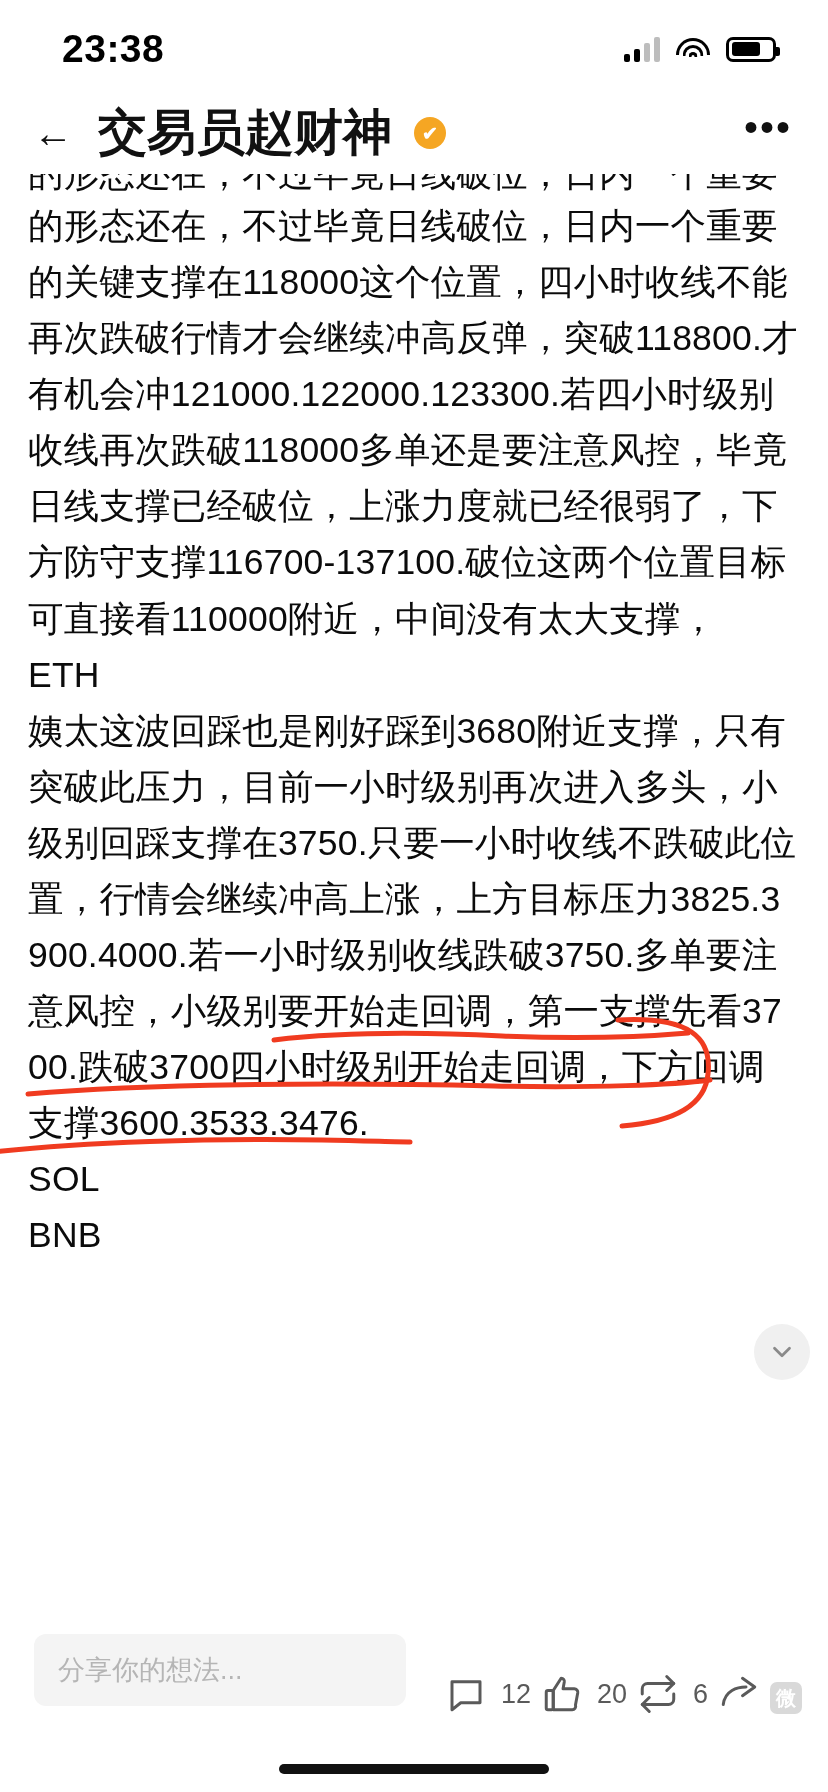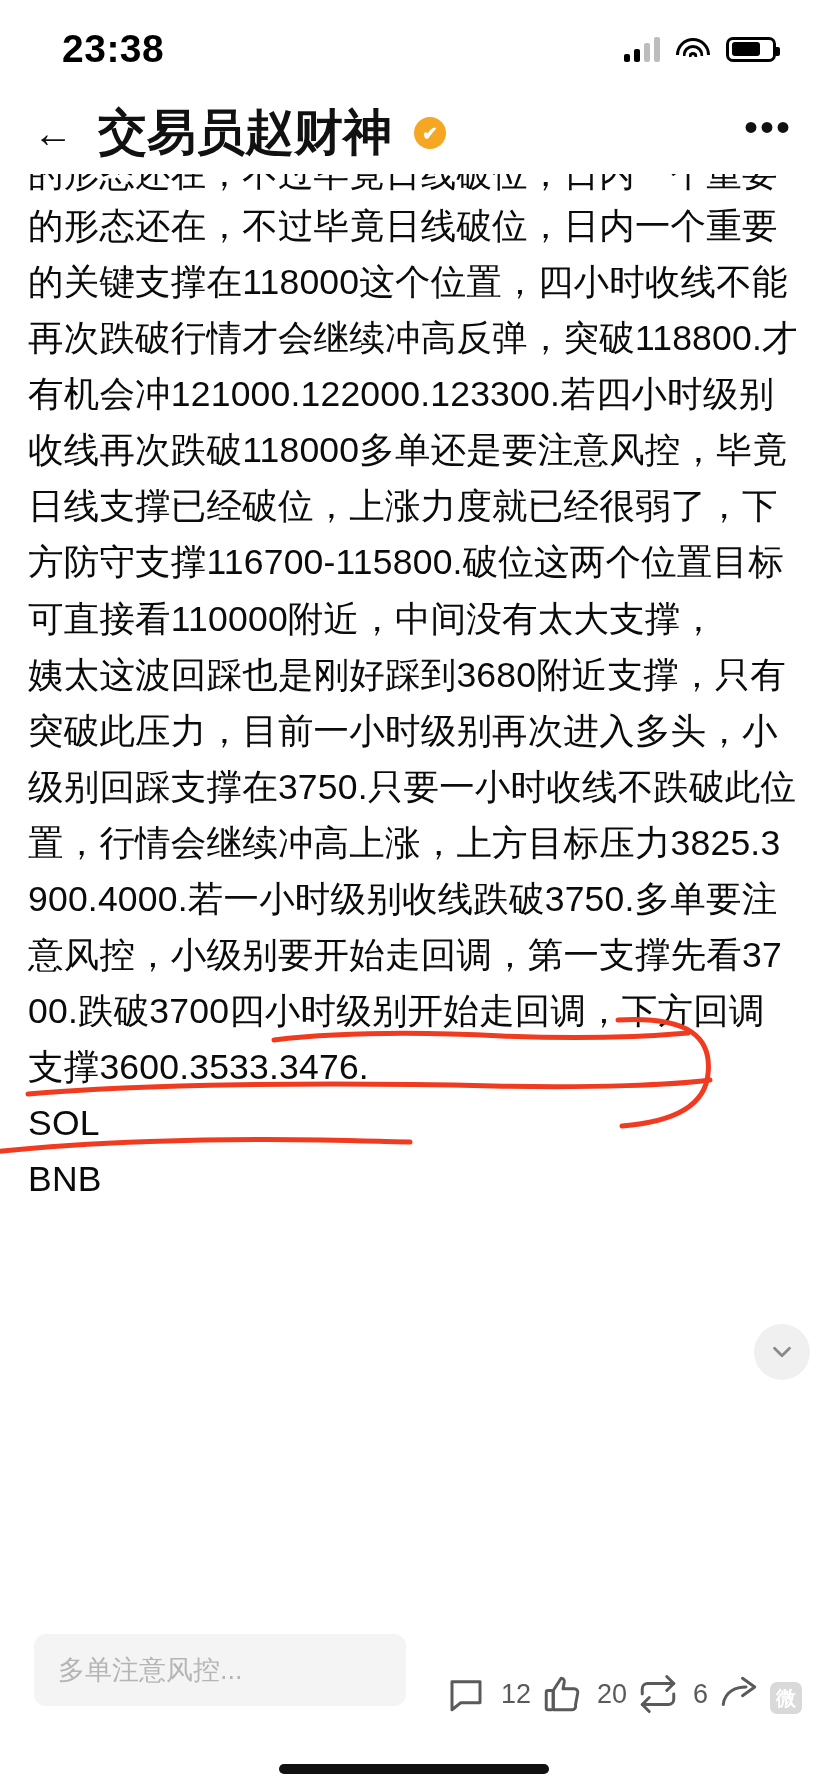--- a/index.html
+++ b/index.html
@@ -270,21 +270,22 @@
     <div class="nav-spacer"></div>
     <div class="more-dots">•••</div>
   </div>
 
   <div class="content">
 
     <div class="clipped-top">
       <p class="post-body">的形态还在，不过毕竟日线破位，日内一个重要的关</p>
     </div>
 
-    <div class="post-body">的形态还在，不过毕竟日线破位，日内一个重要的关键支撑在118000这个位置，四小时收线不能再次跌破行情才会继续冲高反弹，突破118800.才有机会冲121000.122000.123300.若四小时级别收线再次跌破118000多单还是要注意风控，毕竟日线支撑已经破位，上涨力度就已经很弱了，下方防守支撑116700-115800.破位这两个位置目标可直接看110000附近，中间没有太大支撑，</div>
+    <div class="post-body">的形态还在，不过毕竟日线破位，日内一个重要的关键支撑在118000这个位置，四小时收线不能再次跌破行情才会继续冲高反弹，突破118800.才有机会冲121000.122000.123300.若四小时级别收线再次跌破118000多单还是要注意风控，毕竟日线支撑已经破位，上涨力度就已经很弱了，下方防守支撑116700-137100.破位这两个位置目标可直接看110000附近，中间没有太大支撑，</div>
+    <div class="post-body">ETH</div>
     <div class="post-body">姨太这波回踩也是刚好踩到3680附近支撑，只有突破此压力，目前一小时级别再次进入多头，小级别回踩支撑在3750.只要一小时收线不跌破此位置，行情会继续冲高上涨，上方目标压力3825.3900.4000.若一小时级别收线跌破3750.多单要注意风控，小级别要开始走回调，第一支撑先看3700.跌破3700四小时级别开始走回调，下方回调支撑3600.3533.3476.</div>
     <div class="post-body">SOL</div>
     <div class="post-body">BNB</div>
 
     <div class="annot" style="left:272px; top:852px; width:420px; height:24px;">
       <svg width="420" height="24" viewBox="0 0 420 24">
         <path d="M2 14 C 70 6, 150 6, 230 10 C 300 13, 370 11, 416 7" stroke="#f03b20" stroke-width="5" fill="none" stroke-linecap="round"></path>
       </svg>
     </div>
     <div class="annot" style="left:24px; top:900px; width:690px; height:30px;">
@@ -305,21 +306,21 @@
 
     <div class="expand-chevron" style="top:1150px;">
       <svg width="30" height="30" viewBox="0 0 24 24" fill="none" stroke="#8a8a8a" stroke-width="2.2" stroke-linecap="round" stroke-linejoin="round">
         <polyline points="6,9 12,15 18,9"></polyline>
       </svg>
     </div>
   </div>
 
   <div class="bottom-bar">
     <div class="comment-box">
-      <span>多单注意风控...</span>
+      <span>分享你的想法...</span>
     </div>
     <div class="actions">
 
       <div class="action">
         <svg class="ico" viewBox="0 0 24 24" fill="none" stroke="#5a5a5a" stroke-width="1.7" stroke-linecap="round" stroke-linejoin="round">
           <path d="M4 5h16v12H9l-5 4z"></path>
         </svg>
         <span class="cnt">12</span>
       </div>
 

